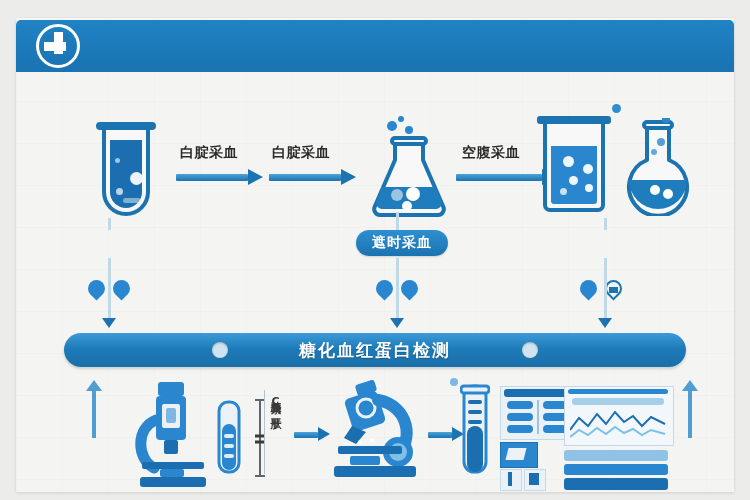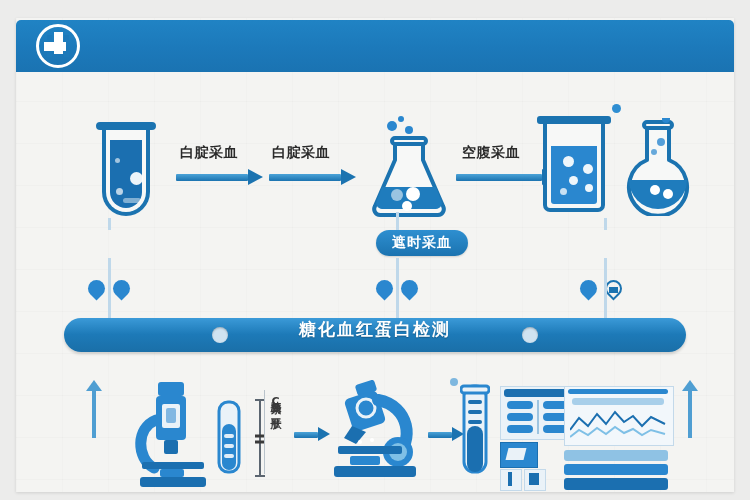--- a/index.html
+++ b/index.html
@@ -118,25 +118,25 @@
   
   .drop{position:absolute;width:17px;height:22px;}
   .drop .d{
     width:17px;height:17px;background:#2a87cf;
     border-radius:0 50% 50% 50%;transform:rotate(-135deg) translate(0,0);
     position:absolute;left:0;top:4px;
   }
   .drop.outline .d{background:transparent;border:2px solid #1b73b0;box-sizing:border-box;}
   
   .banner{
-    position:absolute;left:64px;top:318px;width:622px;height:34px;
+    position:absolute;left:64px;top:333px;width:622px;height:34px;
     border-radius:17px;
     background:linear-gradient(180deg,#3b9ad8 0%,#1d7ab8 48%,#1a6fa8 100%);
     box-shadow:0 2px 3px rgba(0,0,0,.16);
-    display:flex;justify-content:center;
+    display:flex;align-items:center;justify-content:center;
   }
   .banner-text{
     color:#ffffff;font-size:17px;font-weight:bold;letter-spacing:2px;
     text-shadow:0 1px 1px rgba(0,0,0,.25);
   }
   .banner-dot{
     position:absolute;top:50%;margin-top:-8px;width:16px;height:16px;
     border-radius:50%;background:#cfe3f1;box-shadow:inset 0 1px 2px rgba(0,0,0,.25);
   }
   
@@ -246,21 +246,21 @@
         <rect x="34" y="4" width="28" height="6" rx="3" fill="#f7f8f7" stroke="#1b73b0" stroke-width="4"></rect>
         <circle cx="45" cy="72" r="5" fill="#ffffff"></circle>
         <circle cx="58" cy="76" r="5" fill="#ffffff"></circle>
         <circle cx="51" cy="24" r="4" fill="#2a87cf" opacity=".8"></circle>
         <circle cx="44" cy="34" r="3" fill="#2a87cf" opacity=".7"></circle>
         <circle cx="56" cy="1" r="4" fill="#2a87cf"></circle>
       </svg>
     </div>
   </div>
 
-  <div class="pill" style="left:376px;top:230px;">遮时采血</div>
+  <div class="pill" style="left:356px;top:230px;">遮时采血</div>
 
   <div class="vline" style="left:108px;top:218px;height:12px;"></div>
   <div class="vline" style="left:396px;top:212px;height:18px;"></div>
   <div class="vline" style="left:604px;top:218px;height:12px;"></div>
 
   <div>
     <div class="drop" style="left:88px;top:276px;">
         <div class="d"></div>
       </div>
     <div class="drop" style="left:113px;top:276px;">

